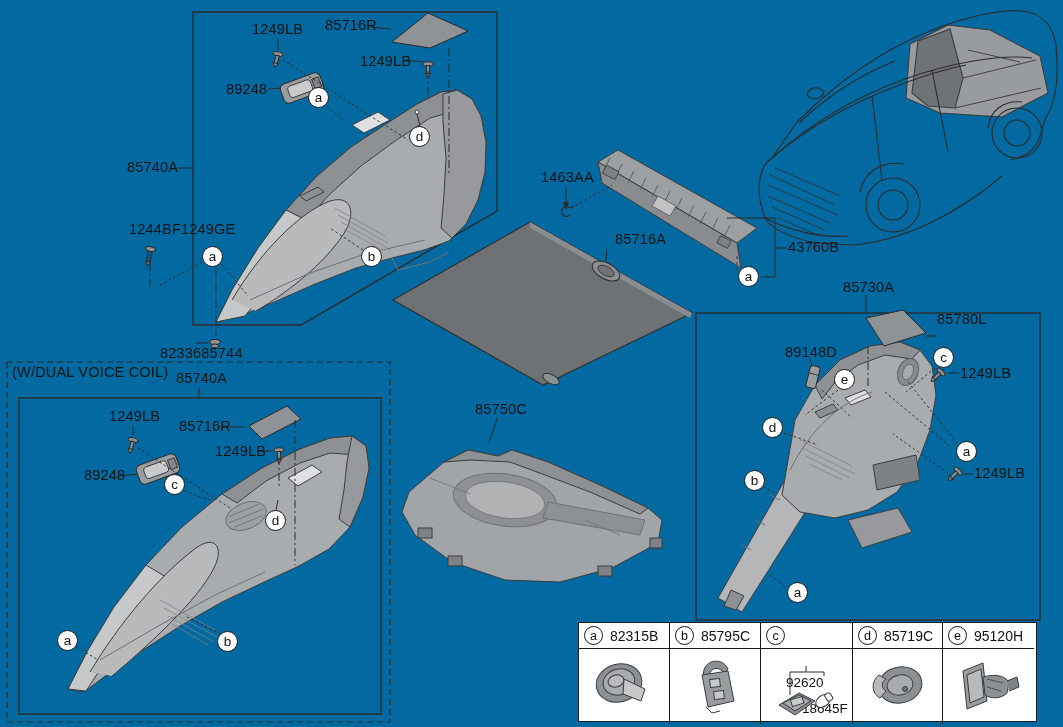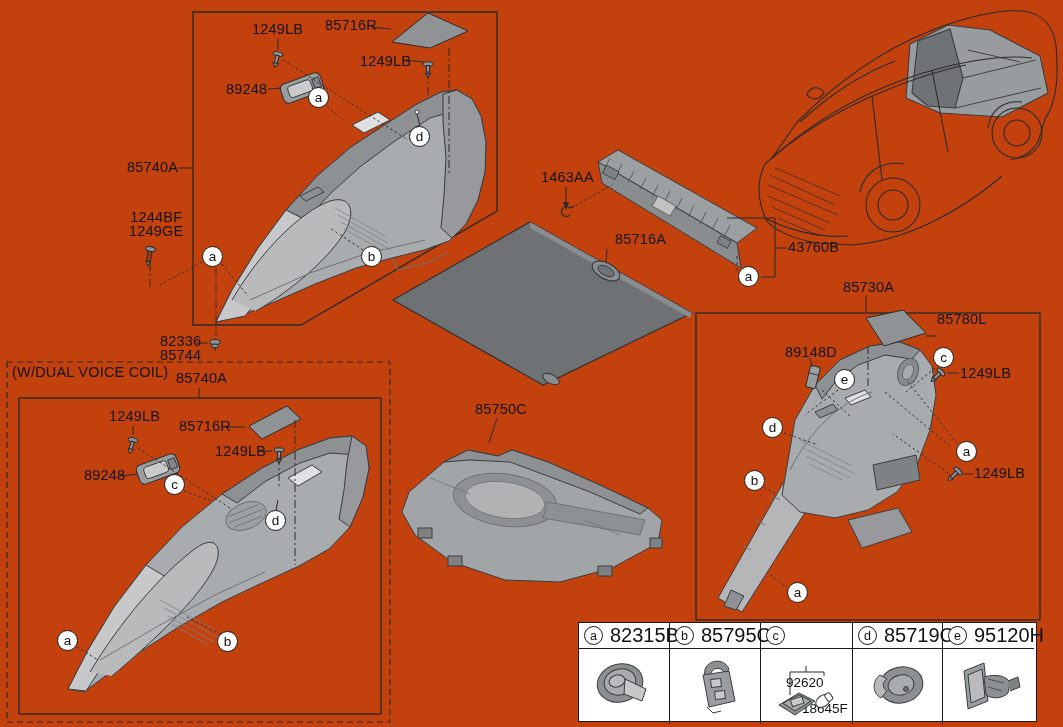--- a/index.html
+++ b/index.html
@@ -1,33 +1,33 @@
 <!DOCTYPE html>
 <html><head>
 <meta charset="utf-8">
 <style>
   html,body{margin:0;padding:0;background:#ffffff;}
-  .stage{position:relative;width:1063px;height:727px;background:#c2410c;overflow:hidden;
-         font-family:"Liberation Sans", sans-serif;color:#111;text-align:center;}
+  .stage{position:relative;width:1063px;height:727px;background:#0369a1;overflow:hidden;
+         font-family:"Liberation Sans", sans-serif;color:#111;}
   .art{position:absolute;left:0;top:0;}
   .lbl{position:absolute;font-size:14.5px;letter-spacing:.2px;white-space:nowrap;color:#141414;}
-  .lbl.two{display:flex;flex-direction:column;line-height:14px;}
+  .lbl.two{display:flex;line-height:14px;margin-top:12px;}
   .co{position:absolute;width:21px;height:21px;border:1.4px solid #1a1a1a;border-radius:50%;
       background:#fff;display:flex;align-items:center;justify-content:center;
       font-size:13.5px;color:#111;box-sizing:border-box;}
   
   .legend{position:absolute;left:578px;top:622px;width:459px;height:100px;
           border:1.6px solid #1a1a1a;display:grid;grid-template-columns:91px 91px 92px 90px 91px;
           box-sizing:border-box;background:#fff;}
   .lg-col{border-right:1.2px solid #1a1a1a;display:flex;flex-direction:column;box-sizing:border-box;position:relative;}
   .lg-col:last-child{border-right:none;}
   .lg-head{height:26px;border-bottom:1.2px solid #1a1a1a;display:flex;align-items:center;gap:7px;
            padding-left:5px;box-sizing:border-box;}
   .lg-head .co{position:static;width:19px;height:19px;font-size:12.5px;flex:0 0 auto;}
-  .lg-part{font-size:20px;}
+  .lg-part{font-size:14px;}
   .lg-body{flex:1;position:relative;}
   .lg-sub{position:absolute;font-size:13.5px;white-space:nowrap;margin-top:24px;}
 </style>
 </head>
 <body>
 
 <div class="stage">
 
 <svg class="art" width="1063" height="727" viewBox="0 0 1063 727">
 

